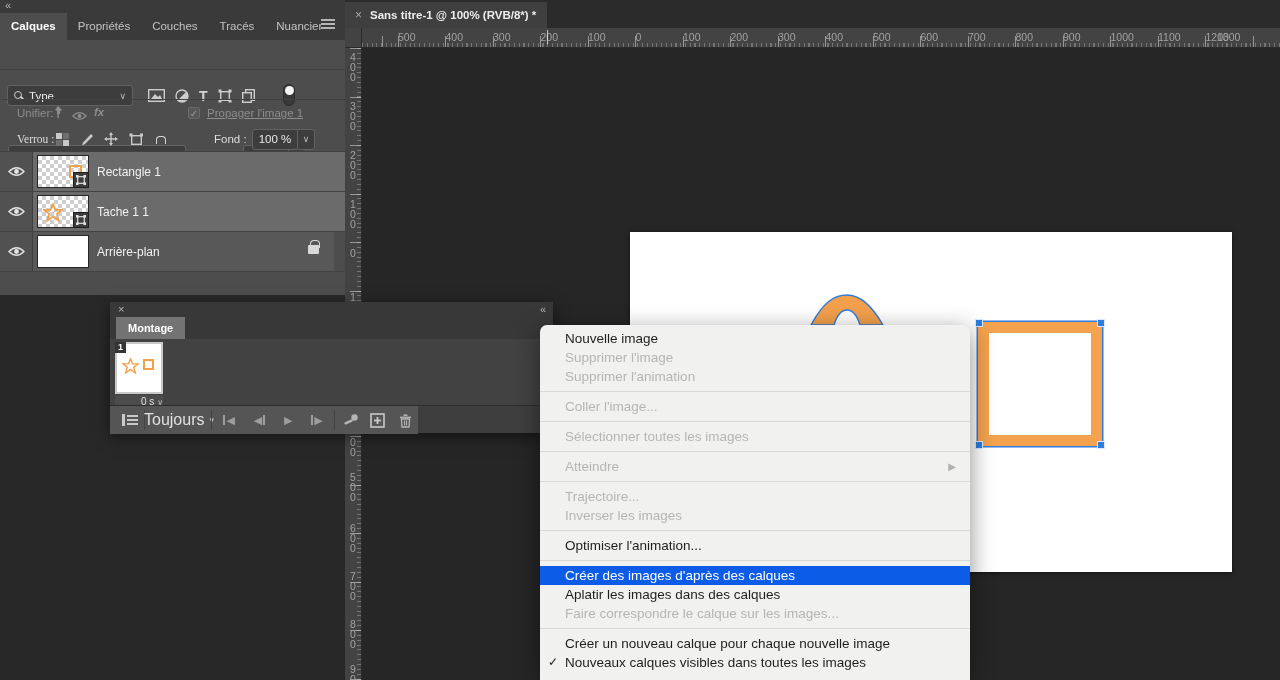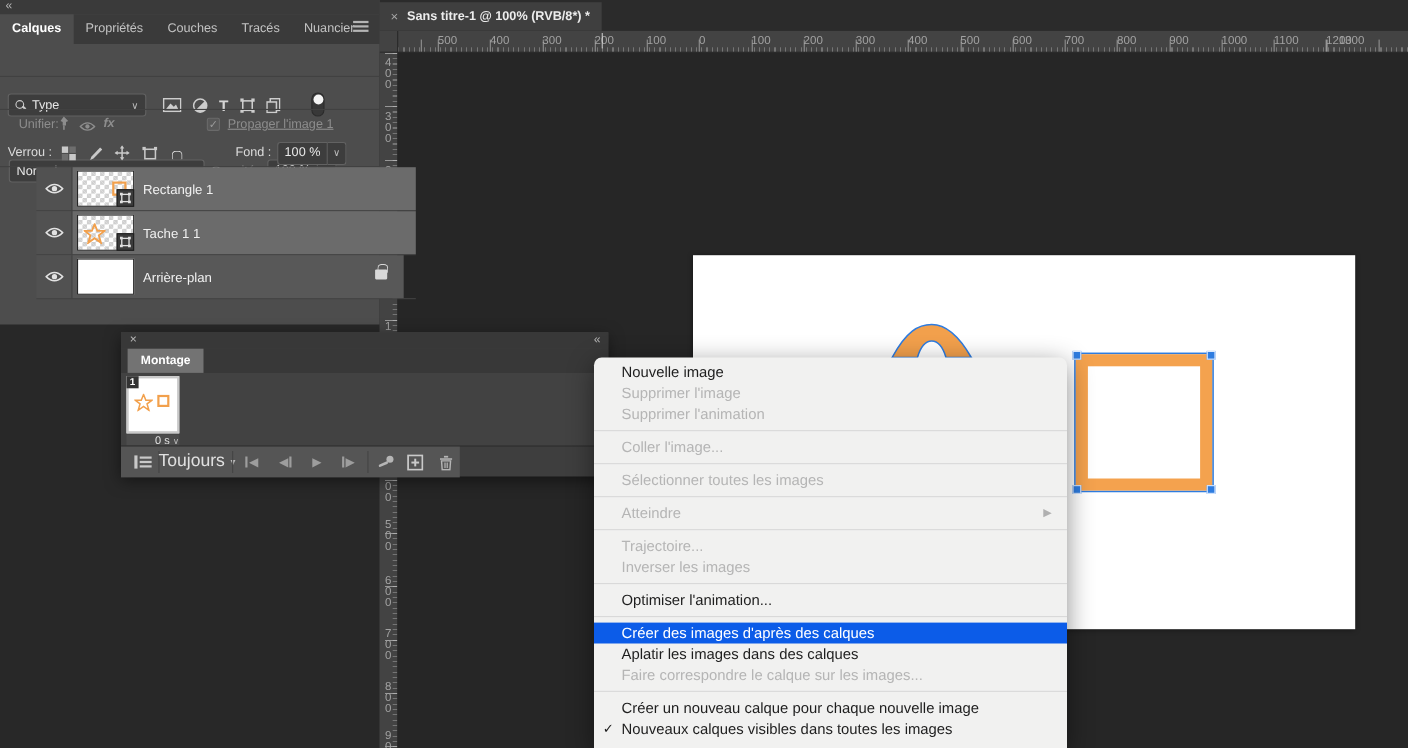--- a/index.html
+++ b/index.html
@@ -45,21 +45,21 @@
 
   .unify-row { left:0; top:99px; width:345px; height:27px; border-top:1px solid #414141; color:#8d8d8d; }
   .unify-row .lbl { font-size:11.5px; }
   .g-check { width:12px; height:12px; background:#585858; border:1px solid #6a6a6a; border-radius:2px;
     color:#9a9a9a; font-size:10px; line-height:11px; text-align:center; }
 
   .lock-row { left:0; top:126px; width:345px; height:26px; border-bottom:1px solid #414141; color:#dcdcdc; }
   .lock-row .lbl { font-size:11.5px; }
   .l-icons { display:flex; align-items:center; gap:11px; }
 
-  #layers-list { left:0; top:152px; width:345px;padding-left:33px; }
+  #layers-list { left:0; top:152px; width:345px; }
   .layer-row { position:relative; width:345px; height:40px; border-bottom:1px solid #434343; display:flex; }
   .layer-row .eye-cell { width:33px; height:100%; background:#515151; border-right:1px solid #3f3f3f;
     display:flex; align-items:center; justify-content:center; flex:none; }
   .layer-row .row-body { flex:1; display:flex; align-items:center; padding-left:4px; }
   .layer-row.selected .row-body { background:#6b6b6b; }
   .layer-row.normal .row-body { background:#585858; }
   .thumb { position:relative; width:52px; height:33px; border:1px solid #262626; flex:none;
     background-color:#fff;
     background-image:linear-gradient(45deg,#cfcfcf 25%,transparent 25%,transparent 75%,#cfcfcf 75%),
                      linear-gradient(45deg,#cfcfcf 25%,transparent 25%,transparent 75%,#cfcfcf 75%);
@@ -316,21 +316,21 @@
             <path d="M1,5 Q8,-2 15,5 Q8,12 1,5 Z" fill="none" stroke="#8d8d8d" stroke-width="1.3"></path>
             <circle cx="8" cy="5" r="2.1" fill="#8d8d8d"></circle>
           </svg>
       </span>
       <span class="abs lbl" style="left:94px; top:6px; font-style:italic; font-weight:bold;">fx</span>
       <div class="abs g-check" style="left:188px; top:7px;">✓</div>
       <span class="abs lbl" style="left:207px; top:7px;text-decoration:underline;">Propager l'image 1</span>
     </div>
 
     <div class="abs lock-row">
-      <span class="abs lbl" style="left:7px; top:7px;">Verrou :</span>
+      <span class="abs lbl" style="left:17px; top:7px;font-family:Liberation Serif, serif;">Verrou :</span>
       <div class="abs l-icons" style="left:56px; top:6px;">
         <span>
           <svg width="13" height="13" viewBox="0 0 13 13">
               <rect x="0" y="0" width="6" height="6" fill="#c9c9c9"></rect>
               <rect x="7" y="7" width="6" height="6" fill="#c9c9c9"></rect>
               <rect x="7" y="0" width="6" height="6" fill="#6e6e6e"></rect>
               <rect x="0" y="7" width="6" height="6" fill="#6e6e6e"></rect>
             </svg>
         </span>
         <span>

